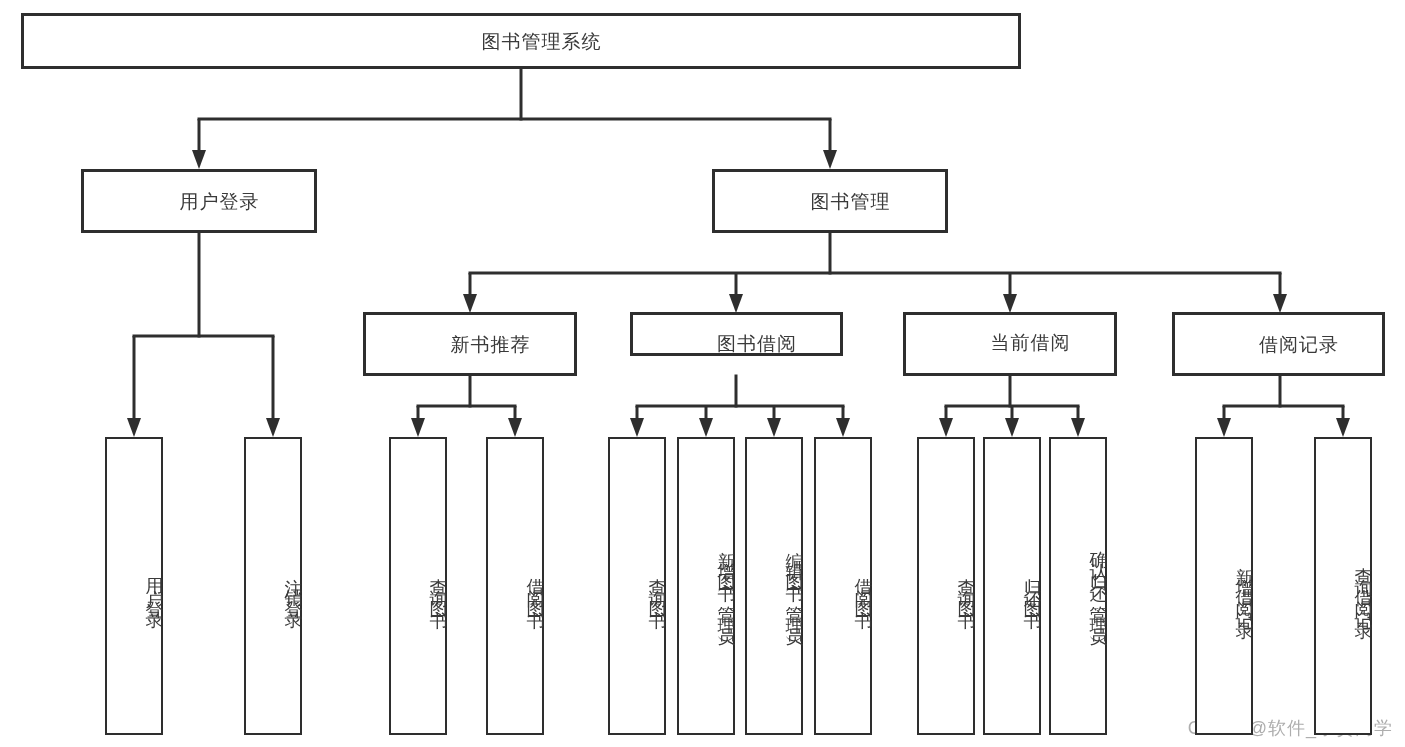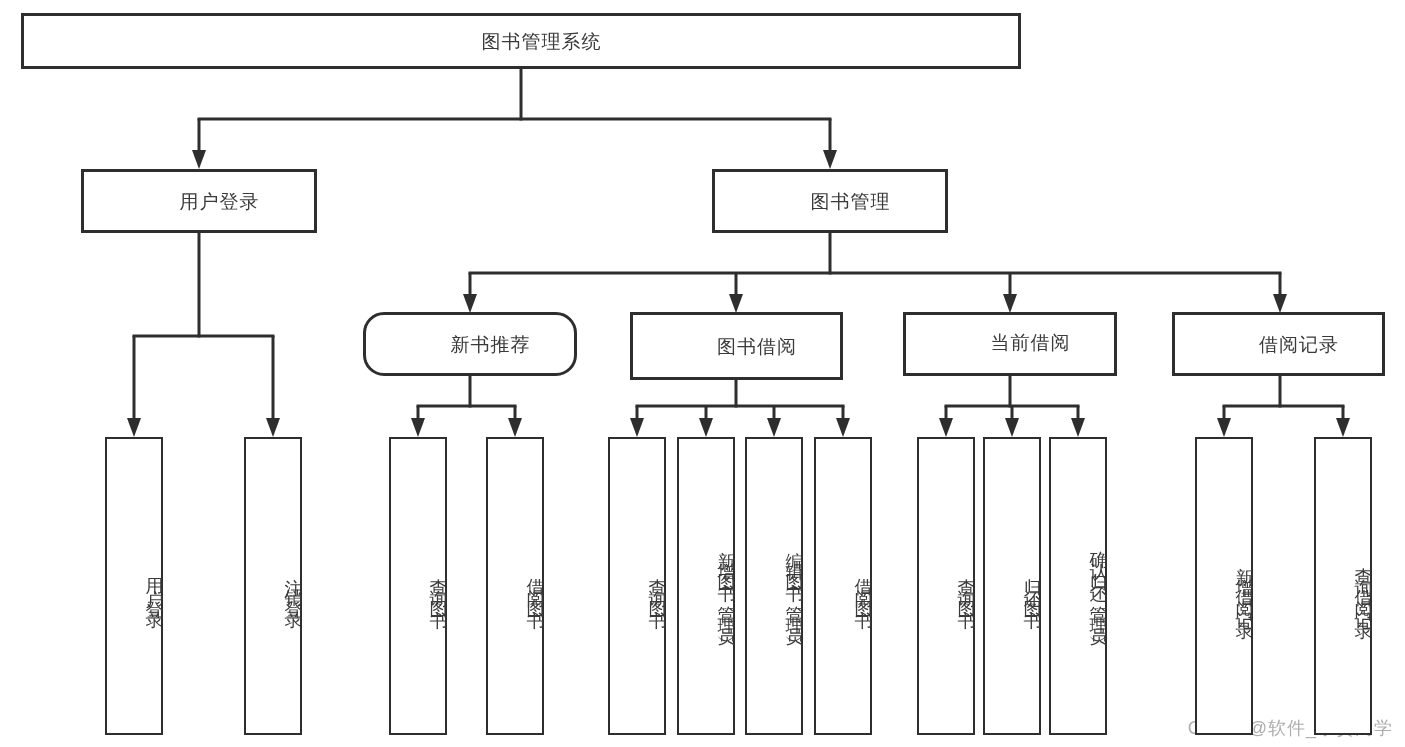--- a/index.html
+++ b/index.html
@@ -117,24 +117,24 @@
   <span class="wm">CSDN @软件_小贺同学</span>
 <div class="node" style="left: 21px; top: 13px; width: 1000px; height: 56px;">
       <span class="label">图书管理系统</span>
     </div>
     <div class="node" style="left: 81px; top: 169px; width: 236px; height: 64px;">
       <span class="label">用户登录</span>
     </div>
     <div class="node" style="left: 712px; top: 169px; width: 236px; height: 64px; justify-content: center;">
       <span class="label">图书管理</span>
     </div>
-    <div class="node" style="left: 363px; top: 312px; width: 214px; height: 64px; border-radius: 21px;">
+    <div class="node" style="left: 363px; top: 312px; width: 214px; height: 64px;">
       <span class="label">新书推荐</span>
     </div>
-    <div class="node" style="left: 630px; top: 312px; width: 213px; height: 68px;">
+    <div class="node" style="left: 630px; top: 312px; width: 213px; height: 44px; align-items: flex-end;">
       <span class="label">图书借阅</span>
     </div>
     <div class="node" style="left: 903px; top: 312px; width: 214px; height: 64px; font-family: Liberation Mono, monospace;">
       <span class="label">当前借阅</span>
     </div>
     <div class="node" style="left: 1172px; top: 312px; width: 213px; height: 64px; text-align: center;">
       <span class="label">借阅记录</span>
     </div>
     <div class="node v" style="left: 105px; top: 437px; width: 58px; height: 298px;">
       <span class="label">用户登录</span>

